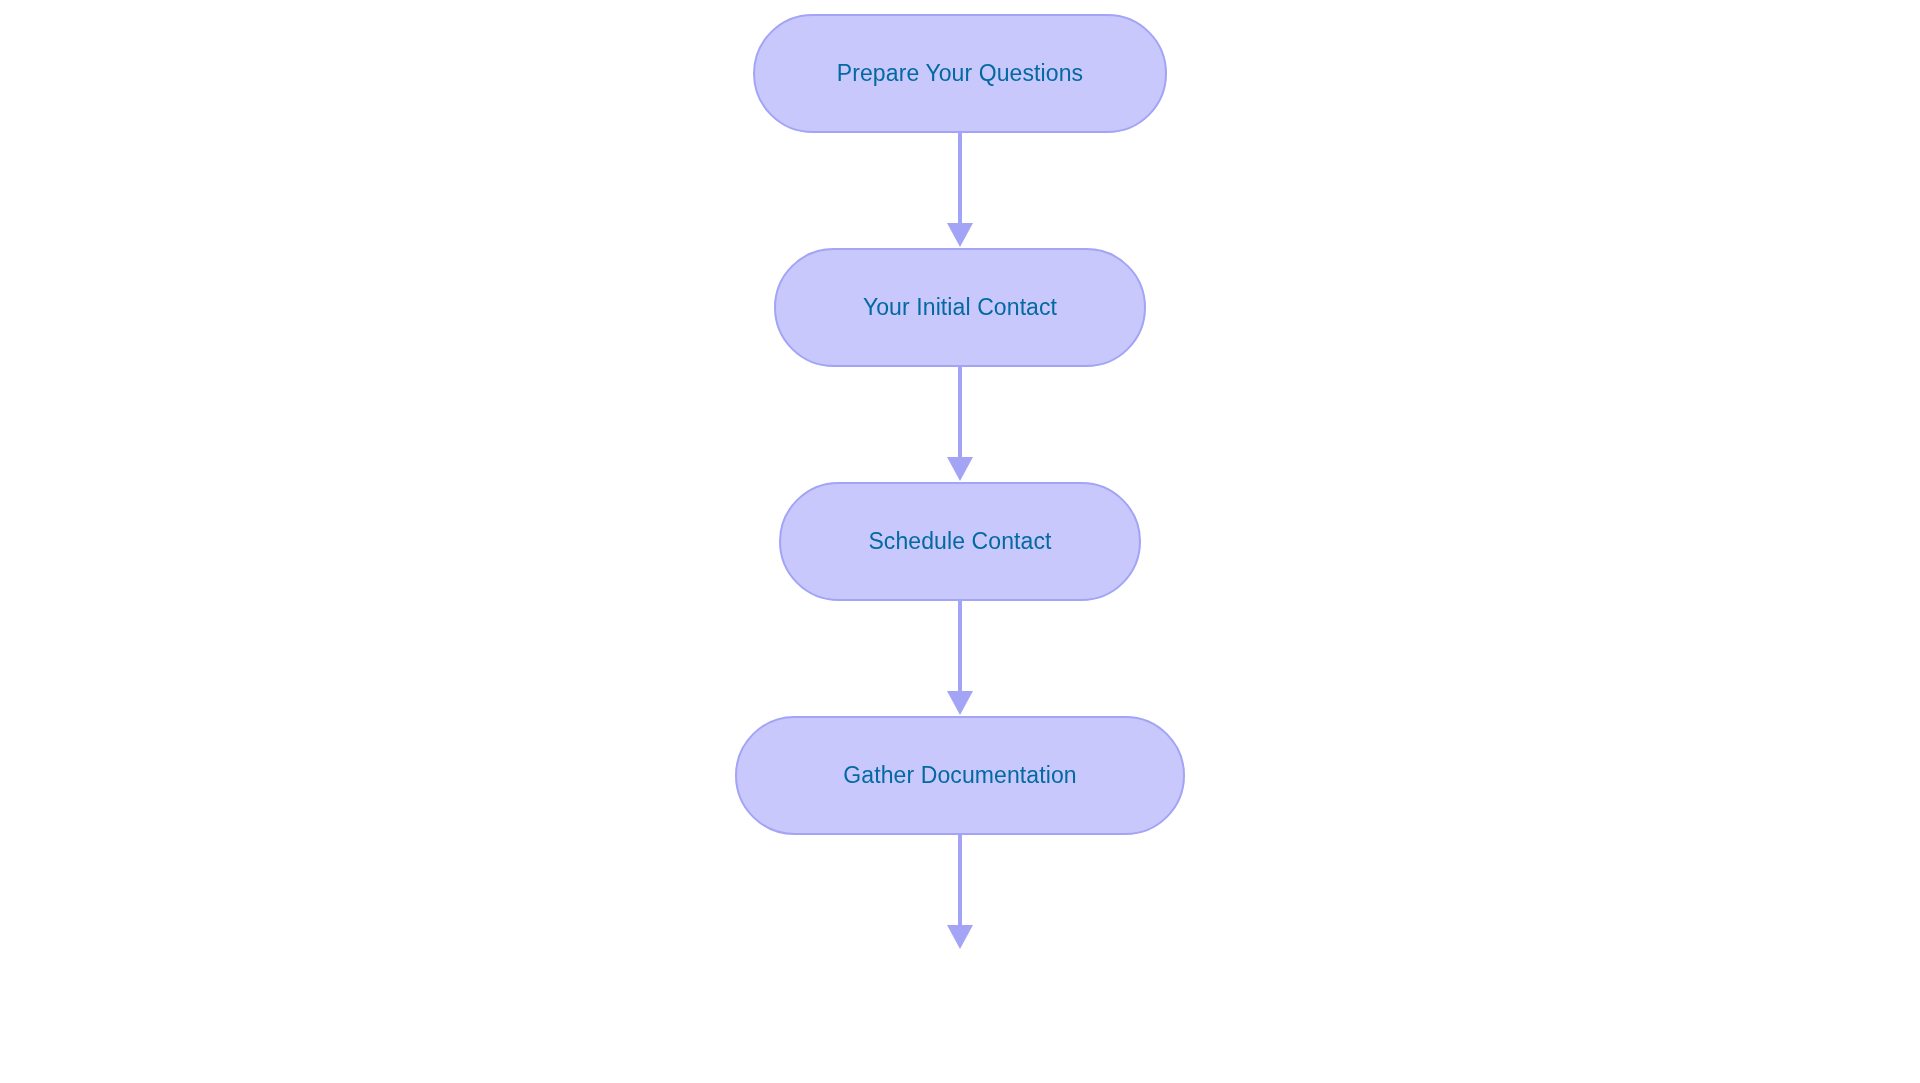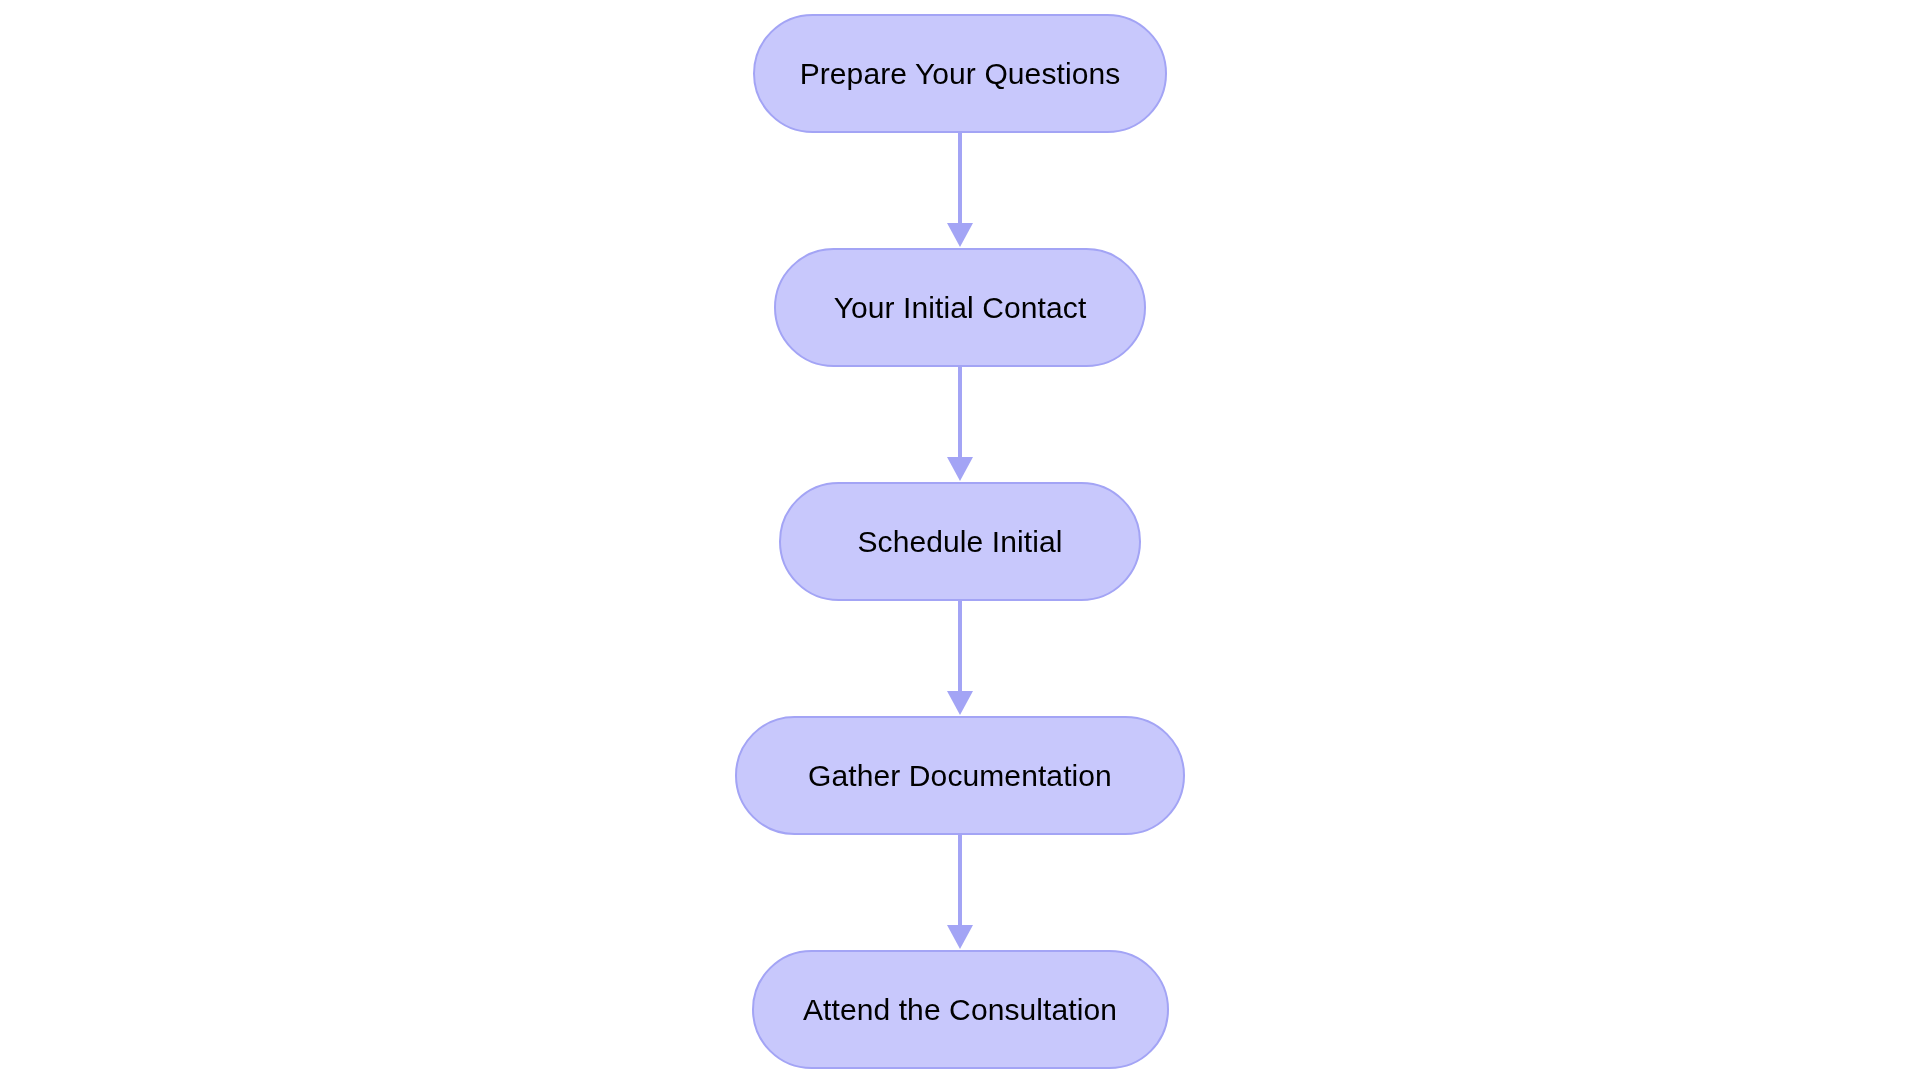--- a/index.html
+++ b/index.html
@@ -39,23 +39,23 @@
     background: #c8c8fc;
     border: 2px solid #a3a4f5;
     border-radius: 60px;
     display: flex;
     align-items: center;
     justify-content: center;
     flex: none;
   }
 
   .node-label {
-    color: #000000;
+    color: #0369a1;
     font-family: "Liberation Sans", sans-serif;
-    font-size: 30px;
+    font-size: 23px;
     font-weight: 400;
     line-height: 1;
     letter-spacing: 0.1px;
     white-space: nowrap;
     padding: 0 36px;
   }
 
   .connector {
     width: 30px;
     flex: none;
@@ -97,35 +97,32 @@
     <div class="node w-2">
       <span class="node-label">Your Initial Contact</span>
     </div>
 
     <svg class="connector gap-2" viewBox="0 0 30 115" preserveAspectRatio="none">
       <line x1="15" y1="0" x2="15" y2="92" stroke="#a3a4f5" stroke-width="4"></line>
       <polygon points="15,114 2,90 28,90" fill="#a3a4f5"></polygon>
     </svg>
 
     <div class="node w-3">
-      <span class="node-label">Schedule Initial</span>
+      <span class="node-label">Schedule Contact</span>
     </div>
 
     <svg class="connector gap-3" viewBox="0 0 30 115" preserveAspectRatio="none">
       <line x1="15" y1="0" x2="15" y2="92" stroke="#a3a4f5" stroke-width="4"></line>
       <polygon points="15,114 2,90 28,90" fill="#a3a4f5"></polygon>
     </svg>
 
     <div class="node w-4">
       <span class="node-label">Gather Documentation</span>
     </div>
 
     <svg class="connector gap-4" viewBox="0 0 30 115" preserveAspectRatio="none">
       <line x1="15" y1="0" x2="15" y2="92" stroke="#a3a4f5" stroke-width="4"></line>
       <polygon points="15,114 2,90 28,90" fill="#a3a4f5"></polygon>
     </svg>
 
-    <div class="node w-5">
-      <span class="node-label">Attend the Consultation</span>
-    </div>
 
   </div>
 </div>
 
 </body></html>

